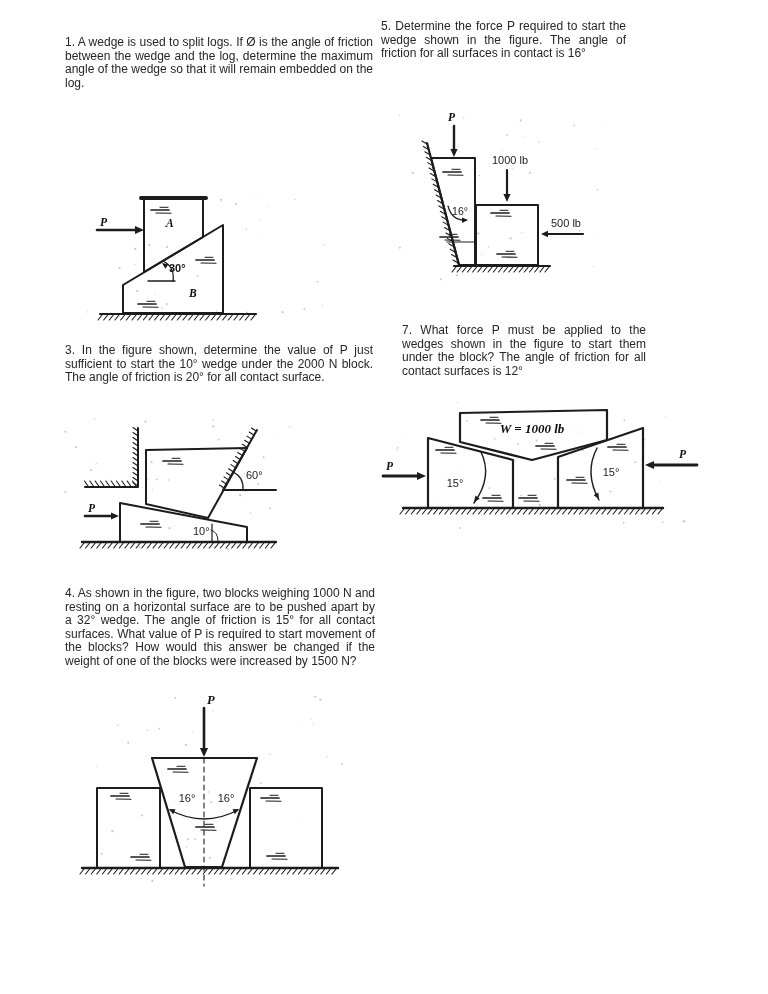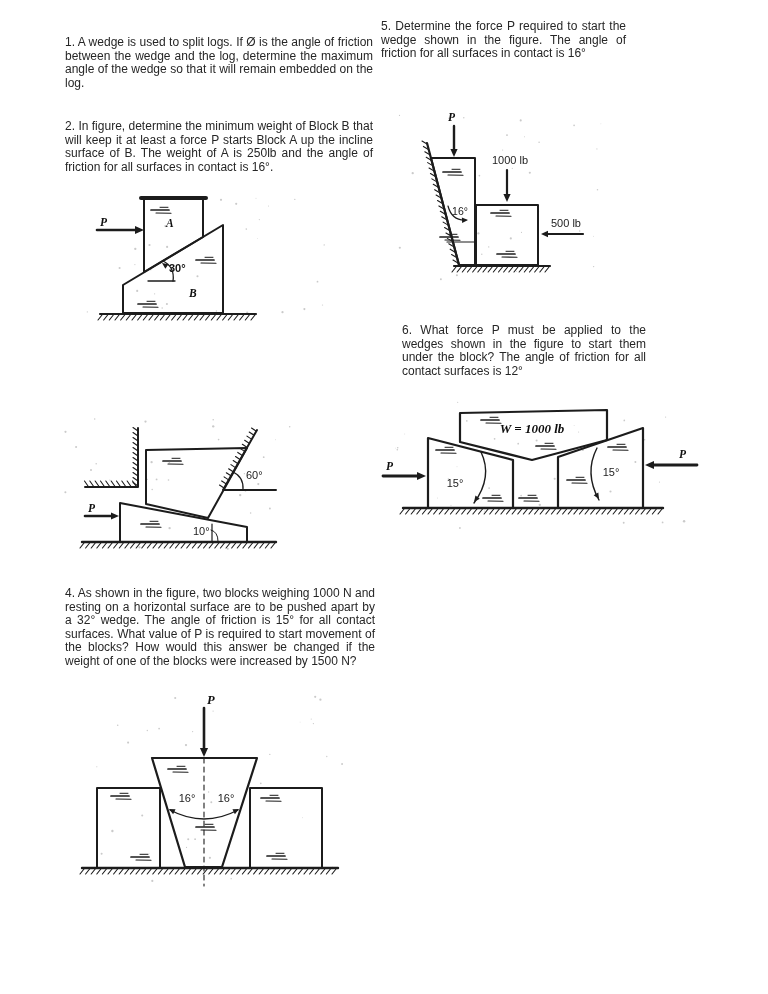--- a/index.html
+++ b/index.html
@@ -15,21 +15,20 @@
   .tw {font-family:"Liberation Serif",serif;font-size:13px;font-style:italic;font-weight:bold;fill:#0d0d0d;}
   path,line{stroke-linecap:round;stroke-linejoin:round;}
 </style>
 </head>
 <body>
 
 <div class="page">
 
   <p class="prob" style="left:65px;top:36px;width:308px">1. A wedge is used to split logs.  If Ø is the angle of friction between the wedge and the log, determine the maximum angle of the wedge so that it will remain embedded on the log.</p>
 
-  <p class="prob" style="left:65px;top:120px;width:308px">2.  In figure, determine the minimum weight of Block B that will keep it at least a force P starts Block A up the incline surface of B.  The weight of A is 250lb and the angle of friction for all surfaces in contact is 16°.</p>
 
   <svg class="fig" style="left:80px;top:195px" width="255" height="132" viewBox="80 195 255 132">
     <g id="d2">
         <line x1="102" y1="315" x2="98" y2="320" stroke="#1c1c1c" stroke-width="1.1" stroke-linecap="round"></line>
         <line x1="107.66666666666667" y1="315" x2="103.66666666666667" y2="320" stroke="#1c1c1c" stroke-width="1.1" stroke-linecap="round"></line>
         <line x1="113.33333333333333" y1="315" x2="109.33333333333333" y2="320" stroke="#1c1c1c" stroke-width="1.1" stroke-linecap="round"></line>
         <line x1="119" y1="315" x2="115" y2="320" stroke="#1c1c1c" stroke-width="1.1" stroke-linecap="round"></line>
         <line x1="124.66666666666666" y1="315" x2="120.66666666666666" y2="320" stroke="#1c1c1c" stroke-width="1.1" stroke-linecap="round"></line>
         <line x1="130.33333333333334" y1="315" x2="126.33333333333334" y2="320" stroke="#1c1c1c" stroke-width="1.1" stroke-linecap="round"></line>
         <line x1="136" y1="315" x2="132" y2="320" stroke="#1c1c1c" stroke-width="1.1" stroke-linecap="round"></line>
@@ -100,20 +99,21 @@
     <path d="M148,281 L175,281" stroke="#1c1c1c" stroke-width="1.3"></path>
     <path d="M173,281 Q175,267 163,261" fill="none" stroke="#1c1c1c" stroke-width="1.3"></path>
     <path d="M97,230 L138,230" stroke="#1c1c1c" stroke-width="2.6"></path>
     <path d="M100,314 L256,314" stroke="#1c1c1c" stroke-width="2.2"></path>
     <text x="100" y="226" class="ts">P</text>
     <text x="166" y="227" class="ts">A</text>
     <text x="189" y="297" class="ts">B</text>
     <text x="169" y="272" class="tb">30°</text>
   </svg>
 
+  <p class="prob" style="left:65px;top:344px;width:308px">3. In the figure shown, determine the value of P just sufficient to start the 10° wedge under the 2000 N block.  The angle of friction is 20° for all contact surface.</p>
 
   <svg class="fig" style="left:60px;top:405px" width="240" height="152" viewBox="60 405 240 152">
     <g id="d3">
         <line x1="138" y1="431" x2="133" y2="427.5" stroke="#1c1c1c" stroke-width="1.1" stroke-linecap="round"></line>
         <line x1="138" y1="436" x2="133" y2="432.5" stroke="#1c1c1c" stroke-width="1.1" stroke-linecap="round"></line>
         <line x1="138" y1="441" x2="133" y2="437.5" stroke="#1c1c1c" stroke-width="1.1" stroke-linecap="round"></line>
         <line x1="138" y1="446" x2="133" y2="442.5" stroke="#1c1c1c" stroke-width="1.1" stroke-linecap="round"></line>
         <line x1="138" y1="451" x2="133" y2="447.5" stroke="#1c1c1c" stroke-width="1.1" stroke-linecap="round"></line>
         <line x1="138" y1="456" x2="133" y2="452.5" stroke="#1c1c1c" stroke-width="1.1" stroke-linecap="round"></line>
         <line x1="138" y1="461" x2="133" y2="457.5" stroke="#1c1c1c" stroke-width="1.1" stroke-linecap="round"></line>
@@ -455,21 +455,21 @@
     <path d="M476,205 L538,205 L538,265 L476,265 Z" fill="none" stroke="#1c1c1c" stroke-width="2"></path>
     <path d="M507,170 L507,196" stroke="#1c1c1c" stroke-width="2.2"></path>
     <path d="M583,234 L547,234" stroke="#1c1c1c" stroke-width="2.2"></path>
     <path d="M454,266 L550,266" stroke="#1c1c1c" stroke-width="2.2"></path>
     <text x="448" y="121" class="ts">P</text>
     <text x="510" y="164" class="t" text-anchor="middle">1000 lb</text>
     <text x="566" y="227" class="t" text-anchor="middle">500 lb</text>
     <text x="460" y="215" class="t" style="font-size:10.5px" text-anchor="middle">16°</text>
   </svg>
 
-  <p class="prob" style="left:402px;top:324px;width:244px">6. What force P must be applied to the wedges shown in the figure to start them under the block?  The angle of friction for all contact surfaces is 12°</p>
+  <p class="prob" style="left:402px;top:324px;width:244px">7. What force P must be applied to the wedges shown in the figure to start them under the block?  The angle of friction for all contact surfaces is 12°</p>
 
   <svg class="fig" style="left:380px;top:395px" width="332" height="138" viewBox="380 395 332 138">
     <g id="d6">
         <line x1="404" y1="509" x2="400" y2="514" stroke="#1c1c1c" stroke-width="1.1" stroke-linecap="round"></line>
         <line x1="409.60869565217394" y1="509" x2="405.60869565217394" y2="514" stroke="#1c1c1c" stroke-width="1.1" stroke-linecap="round"></line>
         <line x1="415.2173913043478" y1="509" x2="411.2173913043478" y2="514" stroke="#1c1c1c" stroke-width="1.1" stroke-linecap="round"></line>
         <line x1="420.82608695652175" y1="509" x2="416.82608695652175" y2="514" stroke="#1c1c1c" stroke-width="1.1" stroke-linecap="round"></line>
         <line x1="426.4347826086956" y1="509" x2="422.4347826086956" y2="514" stroke="#1c1c1c" stroke-width="1.1" stroke-linecap="round"></line>
         <line x1="432.04347826086956" y1="509" x2="428.04347826086956" y2="514" stroke="#1c1c1c" stroke-width="1.1" stroke-linecap="round"></line>
         <line x1="437.6521739130435" y1="509" x2="433.6521739130435" y2="514" stroke="#1c1c1c" stroke-width="1.1" stroke-linecap="round"></line>

